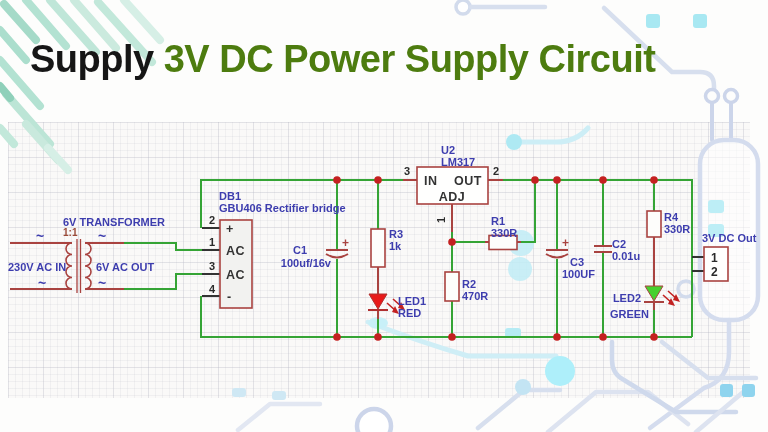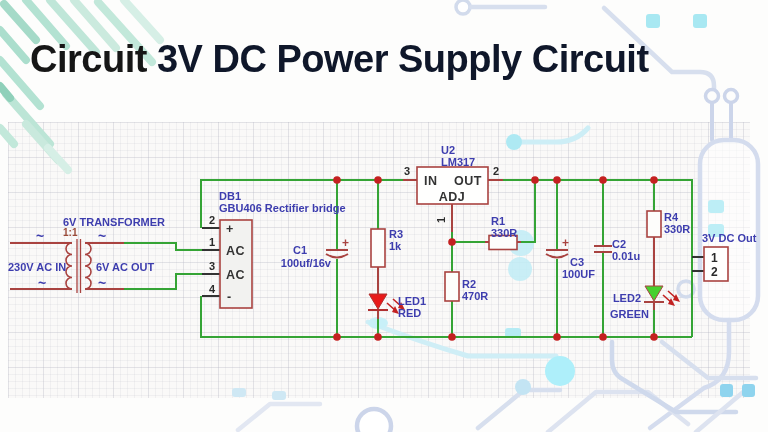--- a/index.html
+++ b/index.html
@@ -16,21 +16,21 @@
       repeating-linear-gradient(to right, rgba(175,176,190,0.22) 0 1px, transparent 1px 35px),
       repeating-linear-gradient(to bottom, rgba(175,176,190,0.22) 0 1px, transparent 1px 35px),
       repeating-linear-gradient(to right, rgba(178,180,192,0.14) 0 1px, transparent 1px 7px),
       repeating-linear-gradient(to bottom, rgba(178,180,192,0.14) 0 1px, transparent 1px 7px);
   }
   .title{
     position:absolute;left:30px;top:38px;z-index:5;
     font-size:38px;font-weight:800;letter-spacing:-0.5px;
     color:#161616;white-space:nowrap;
   }
-  .title .hl{color:#0f172a;}
+  .title .hl{color:#4d7c0f;}
   svg{position:absolute;left:0;top:0;z-index:3;}
   .lbl{fill:#3d3dae;font-size:11px;font-weight:700;font-family:"Liberation Sans",sans-serif;}
   .pin{fill:#2b2b2b;font-size:11px;font-weight:700;font-family:"Liberation Sans",sans-serif;}
   .icnm{fill:#333;font-size:12.5px;font-weight:700;letter-spacing:0.5px;font-family:"Liberation Sans",sans-serif;}
   .plus{fill:#a94340;font-size:12px;font-weight:700;font-family:"Liberation Sans",sans-serif;}
   .tld{fill:#3d3dae;font-size:14px;font-weight:700;font-family:"Liberation Sans",sans-serif;}
   .ratio{fill:#9a4a38;font-size:10px;font-weight:700;font-family:"Liberation Sans",sans-serif;}
 </style>
 </head>
 <body>
@@ -242,15 +242,15 @@
       <text class="lbl" x="664" y="233">330R</text>
       <text class="lbl" x="641" y="302" text-anchor="end">LED2</text>
       <text class="lbl" x="649" y="318" text-anchor="end">GREEN</text>
 
       <text class="lbl" x="702" y="242">3V DC Out</text>
       <text class="pin" x="711" y="262" style="font-size:12px">1</text>
       <text class="pin" x="711" y="276" style="font-size:12px">2</text>
     </g>
   </svg>
 
-  <div class="title"><span>Circuit </span><span class="hl">3V DC Power Supply Circuit</span></div>
+  <div class="title"><span>Supply </span><span class="hl">3V DC Power Supply Circuit</span></div>
 
 </div>
 
 </body></html>

